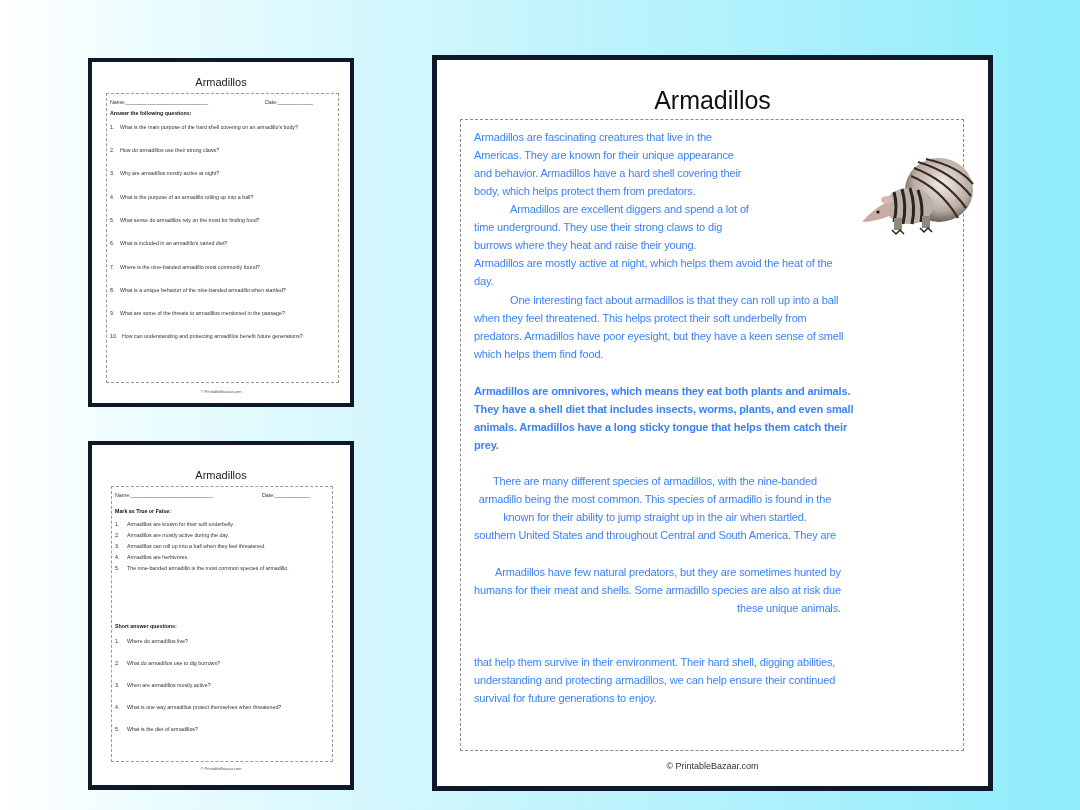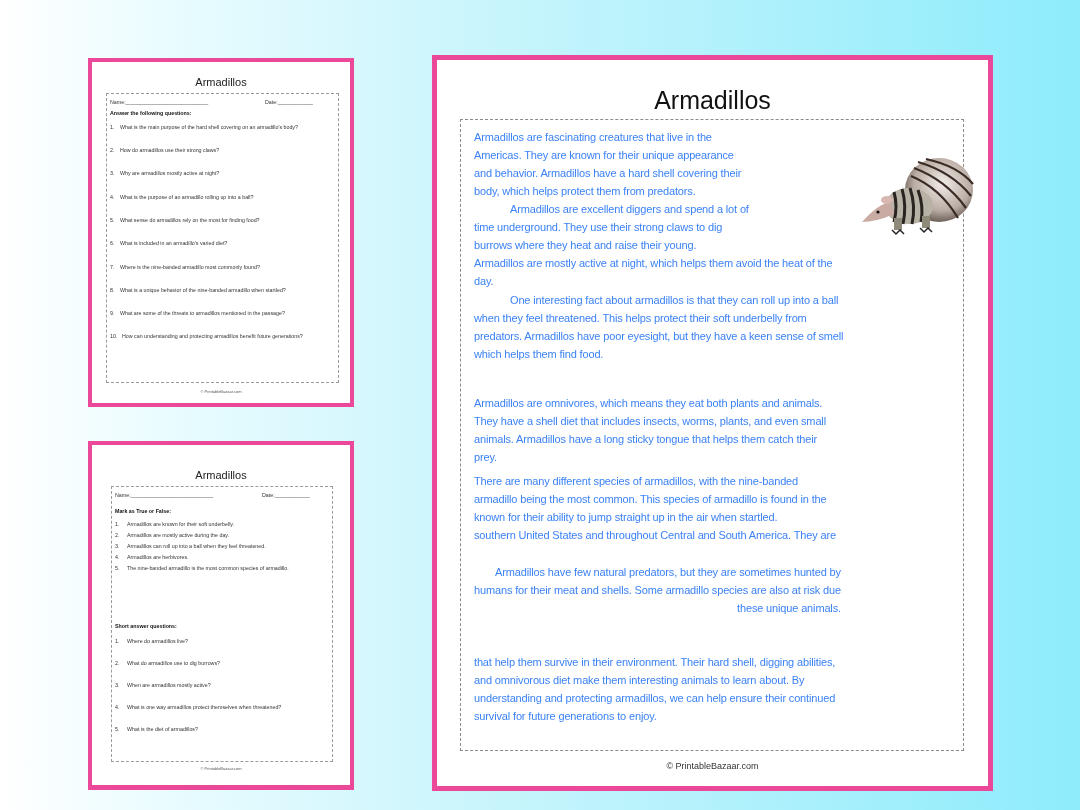--- a/index.html
+++ b/index.html
@@ -3,21 +3,21 @@
 <meta charset="utf-8">
 <style>
   html, body { margin:0; padding:0; }
   body {
     width:1080px; height:810px; position:relative; overflow:hidden;
     background: linear-gradient(90deg, #ffffff 0%, #eafcff 15%, #c9f5fc 45%, #a9f0fc 75%, #8eecfb 100%);
     font-family: "Liberation Sans", sans-serif;
     color:#111;
   }
   .page {
-    position:absolute; background:#fff; border:4px solid #ec4899; box-sizing:border-box;
+    position:absolute; background:#fff; border:4px solid #0f172a; box-sizing:border-box;
   }
   
   #ws1 { left:88px; top:58px; width:266px; height:349px; }
   #ws2 { left:88px; top:441px; width:266px; height:349px; border-bottom-width:5px; }
   .sm-title { position:absolute; left:0; right:0; text-align:center; font-size:11px; color:#222; }
   .sm-box { position:absolute; border:1px dashed #9a9a9a; box-sizing:border-box; }
   .sm-line { position:absolute; font-size:5.3px; color:#333; white-space:nowrap; }
   .sm-head { font-weight:bold; color:#111; }
   .sm-num { display:inline-block; width:10px; }
   .sm-num2 { display:inline-block; width:12px; }
@@ -127,38 +127,37 @@
       <div>burrows where they heat and raise their young.</div>
       <div>Armadillos are mostly active at night, which helps them avoid the heat of the</div>
       <div>day.</div>
     </div>
     <div class="para" style="top:171px;">
       <div><span class="indent"></span><span>One interesting fact about armadillos is that they can roll up into a ball</span></div>
       <div>when they feel threatened. This helps protect their soft underbelly from</div>
       <div>predators. Armadillos have poor eyesight, but they have a keen sense of smell</div>
       <div>which helps them find food.</div>
     </div>
-    <div class="para" style="top:274px;">
+    <div class="para" style="top:262px;font-weight:bold;">
       <div>Armadillos are omnivores, which means they eat both plants and animals.</div>
       <div>They have a shell diet that includes insects, worms, plants, and even small</div>
       <div>animals. Armadillos have a long sticky tongue that helps them catch their</div>
       <div>prey.</div>
     </div>
-    <div class="para" style="top:352px;">
+    <div class="para" style="top:352px;text-align:center;">
       <div>There are many different species of armadillos, with the nine-banded</div>
       <div>armadillo being the most common. This species of armadillo is found in the</div>
       <div>known for their ability to jump straight up in the air when startled.</div>
       <div>southern United States and throughout Central and South America. They are</div>
     </div>
     <div class="para" style="top:443px;text-align:right;">
       <div>Armadillos have few natural predators, but they are sometimes hunted by</div>
       <div>humans for their meat and shells. Some armadillo species are also at risk due</div>
       <div>these unique animals.</div>
     </div>
     <div class="para" style="top:533px;">
       <div>that help them survive in their environment. Their hard shell, digging abilities,</div>
-      <div>and omnivorous diet make them interesting animals to learn about. By</div>
       <div>understanding and protecting armadillos, we can help ensure their continued</div>
       <div>survival for future generations to enjoy.</div>
     </div>
   </div>
   <div class="main-foot">© PrintableBazaar.com</div>
 </div>
 
 </body></html>

